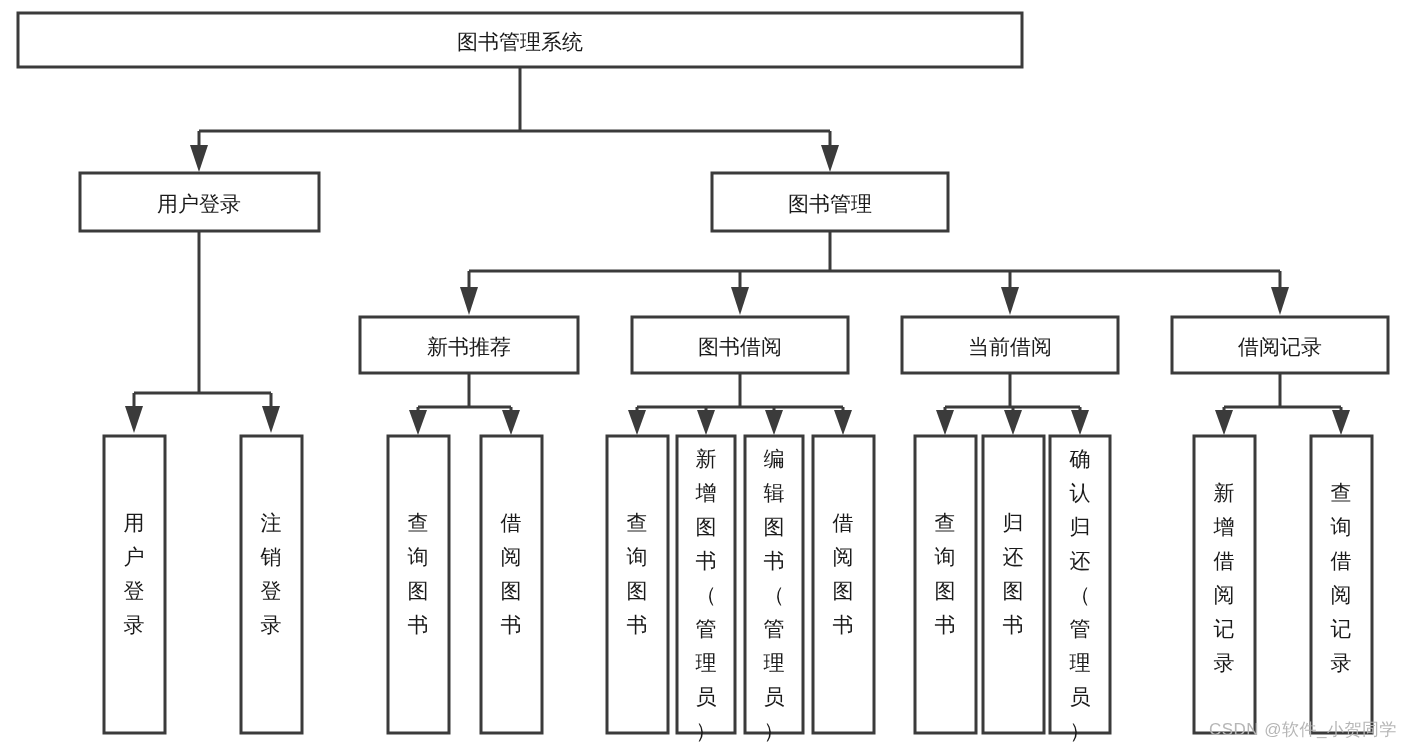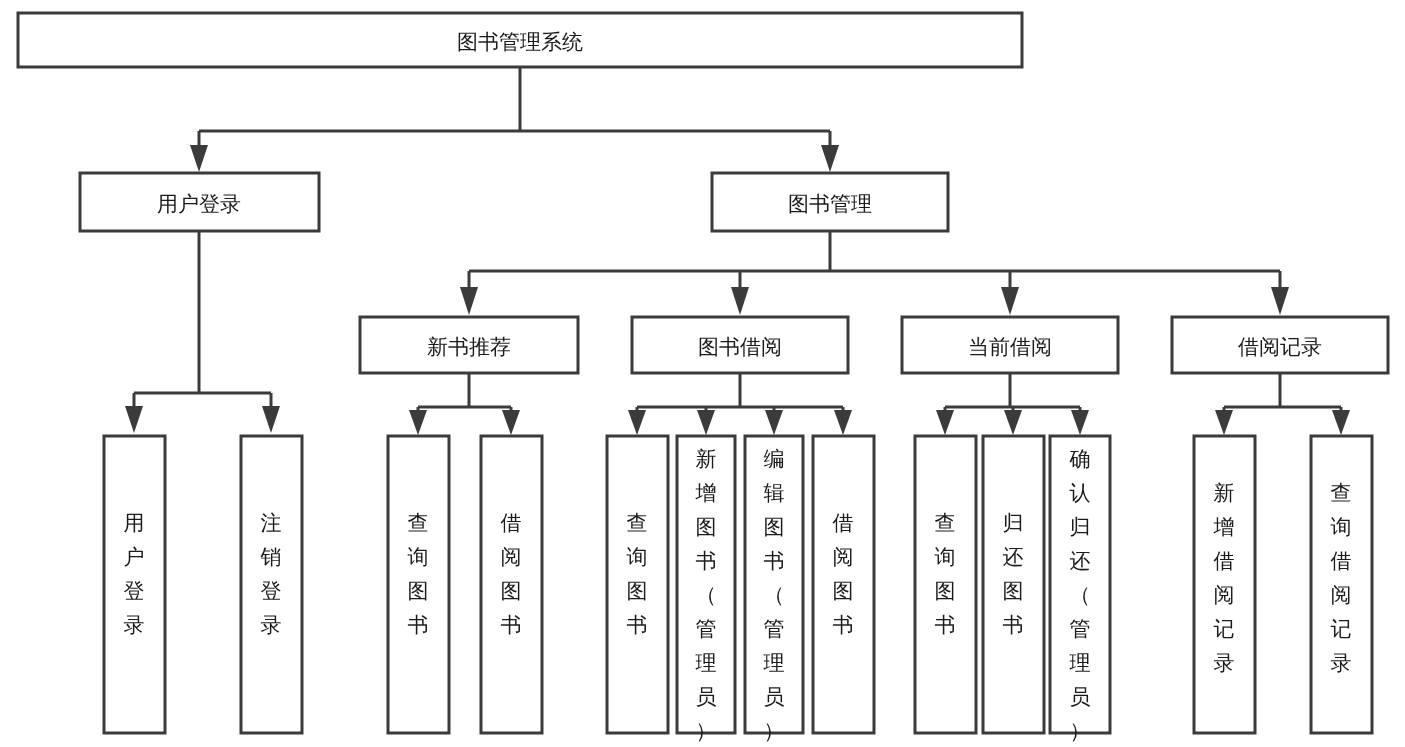--- a/index.html
+++ b/index.html
@@ -222,13 +222,14 @@
       <rect class="node-box" x="1194" y="436" width="61" height="297"></rect>
       <text class="node-label-v" x="1224" y="500"><tspan x="1224" dy="0">新</tspan><tspan x="1224" dy="34">增</tspan><tspan x="1224" dy="34">借</tspan><tspan x="1224" dy="34">阅</tspan><tspan x="1224" dy="34">记</tspan><tspan x="1224" dy="34">录</tspan></text>
     </g>
     <g>
       <rect class="node-box" x="1311" y="436" width="61" height="297"></rect>
       <text class="node-label-v" x="1341" y="500"><tspan x="1341" dy="0">查</tspan><tspan x="1341" dy="34">询</tspan><tspan x="1341" dy="34">借</tspan><tspan x="1341" dy="34">阅</tspan><tspan x="1341" dy="34">记</tspan><tspan x="1341" dy="34">录</tspan></text>
     </g>
 
   </svg>
 
+  <div class="watermark">CSDN @软件_小贺同学</div>
 </div>
 
 </body></html>

